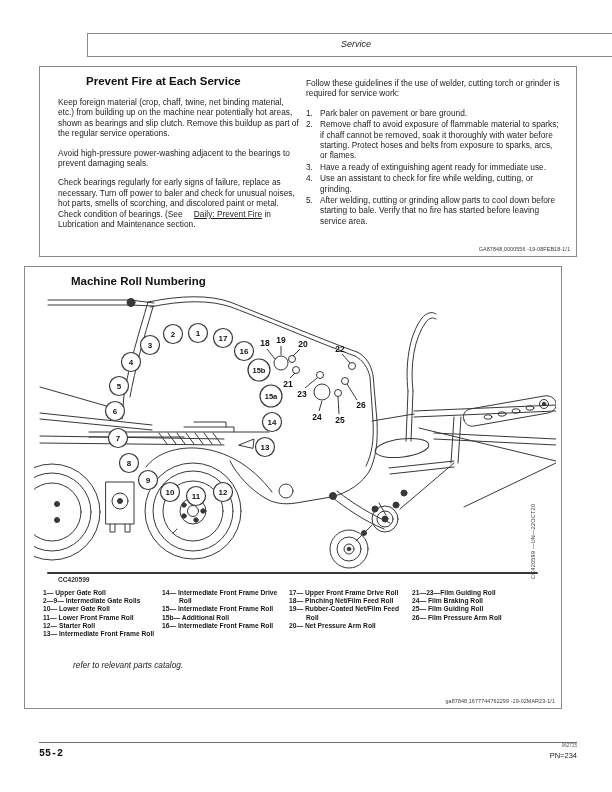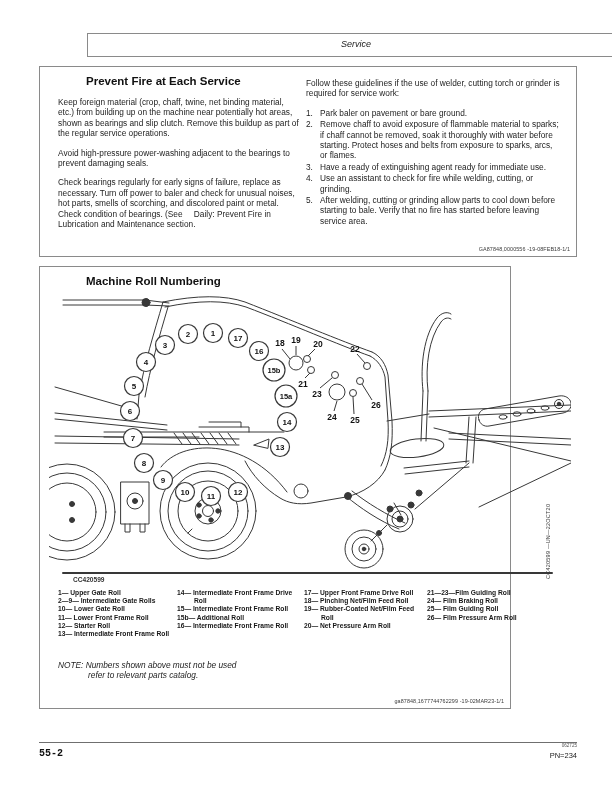--- a/index.html
+++ b/index.html
@@ -5,26 +5,26 @@
   html,body{margin:0;padding:0;background:#e8e8e8;}
   .page{position:relative;width:612px;height:792px;background:#ffffff;margin:0 auto;
         font-family:"Liberation Sans",sans-serif;color:#1d1d1d;overflow:hidden;}
   .rule-border{border:1px solid #8a8a8a;box-sizing:border-box;}
   
   .hdr-band{position:absolute;left:39px;top:33px;width:538px;height:24px;margin-left:48px;}
   .hdr-title{position:absolute;left:0;top:5px;width:100%;text-align:center;
              font-style:italic;font-size:9px;color:#222;}
   
   .box1{position:absolute;left:39px;top:66px;width:538px;height:191px;}
-  .box2{position:absolute;left:39px;top:266px;width:472px;height:443px;}
+  .box2{position:absolute;left:24px;top:266px;width:538px;height:443px;}
   .sec-title{position:absolute;left:18px;top:8px;font-size:11.5px;font-weight:bold;color:#111;margin-left:28px;}
   .colL{position:absolute;left:18px;top:30px;width:243px;font-size:8.3px;line-height:10.4px;}
   .colR{position:absolute;left:266px;top:11px;width:256px;font-size:8.3px;line-height:10.4px;}
   .para{margin:0 0 9px 0;}
-  .ref-link{padding-left:9px;}
+  .ref-link{text-decoration:underline;padding-left:9px;}
   .steps{margin-top:7px;}
   .step{display:flex;margin-bottom:1px;}
   .step-num{width:14px;flex:0 0 14px;}
   .step-text{flex:1;}
   .doc-code{position:absolute;right:6px;bottom:4px;font-size:5.4px;color:#3a3a3a;letter-spacing:.1px;}
   
   .fig-svg{position:absolute;left:9px;top:26px;}
   .fig-label{position:absolute;left:33px;top:309px;font-size:6.6px;font-weight:bold;color:#333;}
   .fig-vlabel{position:absolute;left:505px;top:200px;height:112px;font-size:5.4px;color:#3a3a3a;
               writing-mode:vertical-rl;transform:rotate(180deg);letter-spacing:.3px;white-space:nowrap;}
@@ -276,21 +276,20 @@
         <div class="legend-item">20— Net Pressure Arm Roll</div>
       </div>
     <div class="legend-col lg3">
         <div class="legend-item">21—23—Film Guiding Roll</div>
         <div class="legend-item">24— Film Braking Roll</div>
         <div class="legend-item">25— Film Guiding Roll</div>
         <div class="legend-item">26— Film Pressure Arm Roll</div>
       </div>
 
     <div class="note">
-        <div>NOTE: Numbers shown above must not be used</div>
         <div class="cont">refer to relevant parts catalog.</div>
       </div>
     <div class="doc-code">ga87848,1677744762299  -19-02MAR23-1/1</div>
   </div>
 
   <div class="footer-rule"></div>
   <div class="page-num">55-2</div>
   <div class="print-code">062725</div>
   <div class="pn-code">PN=234</div>
 

